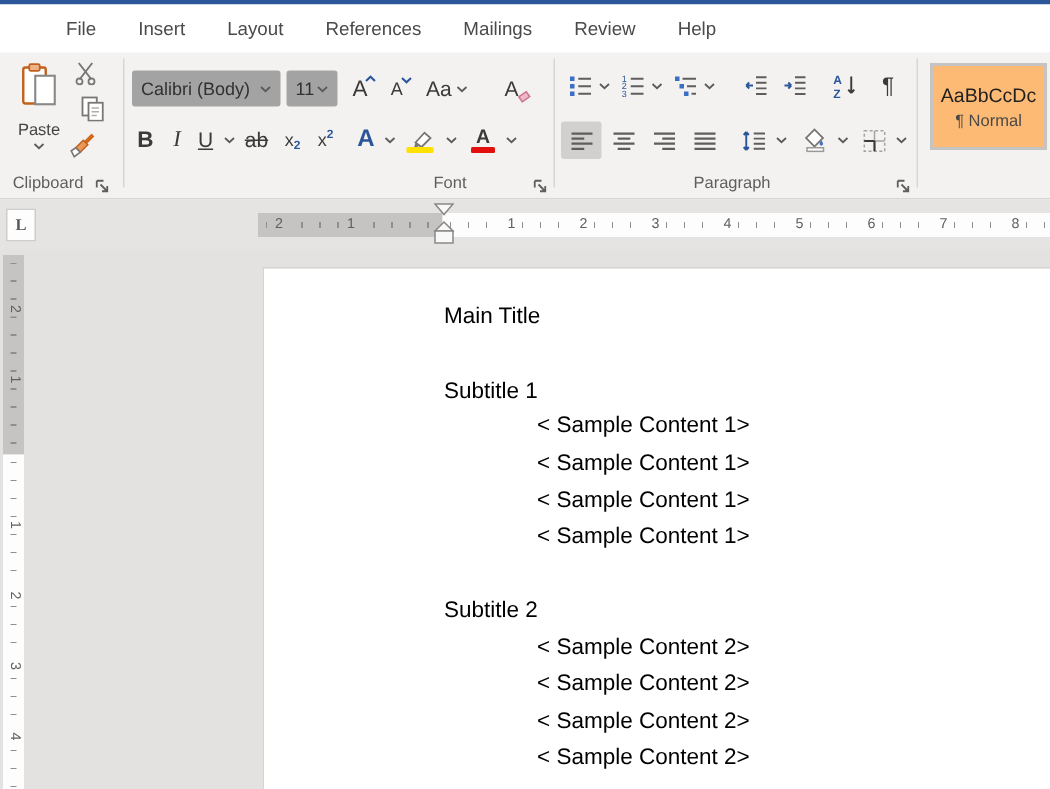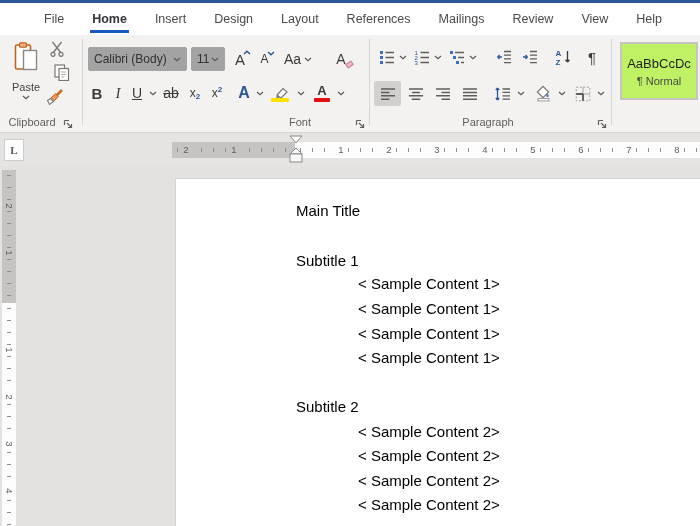--- a/index.html
+++ b/index.html
@@ -42,21 +42,21 @@
   .glyph { font-size:14px; color:#3b3a39; }
   .it { font-family:"Liberation Serif", serif; font-style:italic; }
   .ul { text-decoration:underline; }
   .strike { text-decoration:line-through; }
   .subsup { font-size:12px; }
   .subsup .sm { font-size:8px; color:#2b579a; font-weight:bold; }
   .blueA { color:#2b579a; font-weight:bold; font-size:16px; }
   .colorbar { position:absolute; left:3px; bottom:3px; height:4px; border-radius:1px; }
 
   
-  #styles-card { position:absolute; left:620px; top:7px; width:78px; height:58px; background:#bef264;
+  #styles-card { position:absolute; left:620px; top:7px; width:78px; height:58px; background:#fdba74;
                  border:2px solid #c6c4c2; display:flex; flex-direction:column; align-items:center;
                  justify-content:center; gap:4px; }
   #styles-card .prev { font-size:13px; color:#201f1e; }
   #styles-card .sname { font-size:11px; color:#494847; }
 
   
   #rulerbar { position:absolute; left:0; top:133px; width:700px; height:33px; background:#e5e4e3; }
   #tabsel { position:absolute; left:4px; top:6px; width:20px; height:22px; background:#fdfdfd;
             border:1px solid #cfcdcb; display:flex; align-items:center; justify-content:center; }
   #tabsel .L { font-size:11px; color:#5a5a5a; font-weight:bold; font-family:"Liberation Serif",serif; }
@@ -91,28 +91,25 @@
 </style>
 </head>
 <body>
 
 <div id="app">
 
   <div id="topbar"></div>
 
   <div id="menubar">
     <div class="mtab">File</div>
-    <div class="mtab active">Home</div>
     <div class="mtab">Insert</div>
-    <div class="mtab">Design</div>
     <div class="mtab">Layout</div>
     <div class="mtab">References</div>
     <div class="mtab">Mailings</div>
     <div class="mtab">Review</div>
-    <div class="mtab">View</div>
     <div class="mtab">Help</div>
   </div>
 
   <div id="ribbon">
 
     <div id="paste-btn">
       <svg width="24" height="30" viewBox="0 0 24 30">
         <rect x="1.5" y="3" width="15" height="24" rx="1.5" fill="#fff" stroke="#c2601c" stroke-width="1.6"></rect>
         <rect x="5.5" y="0.8" width="7" height="4.4" rx="1" fill="#eeb287" stroke="#c2601c" stroke-width="1.2"></rect>
         <rect x="9.5" y="8.5" width="13" height="19" fill="#fff" stroke="#8a8886" stroke-width="1.4"></rect>

